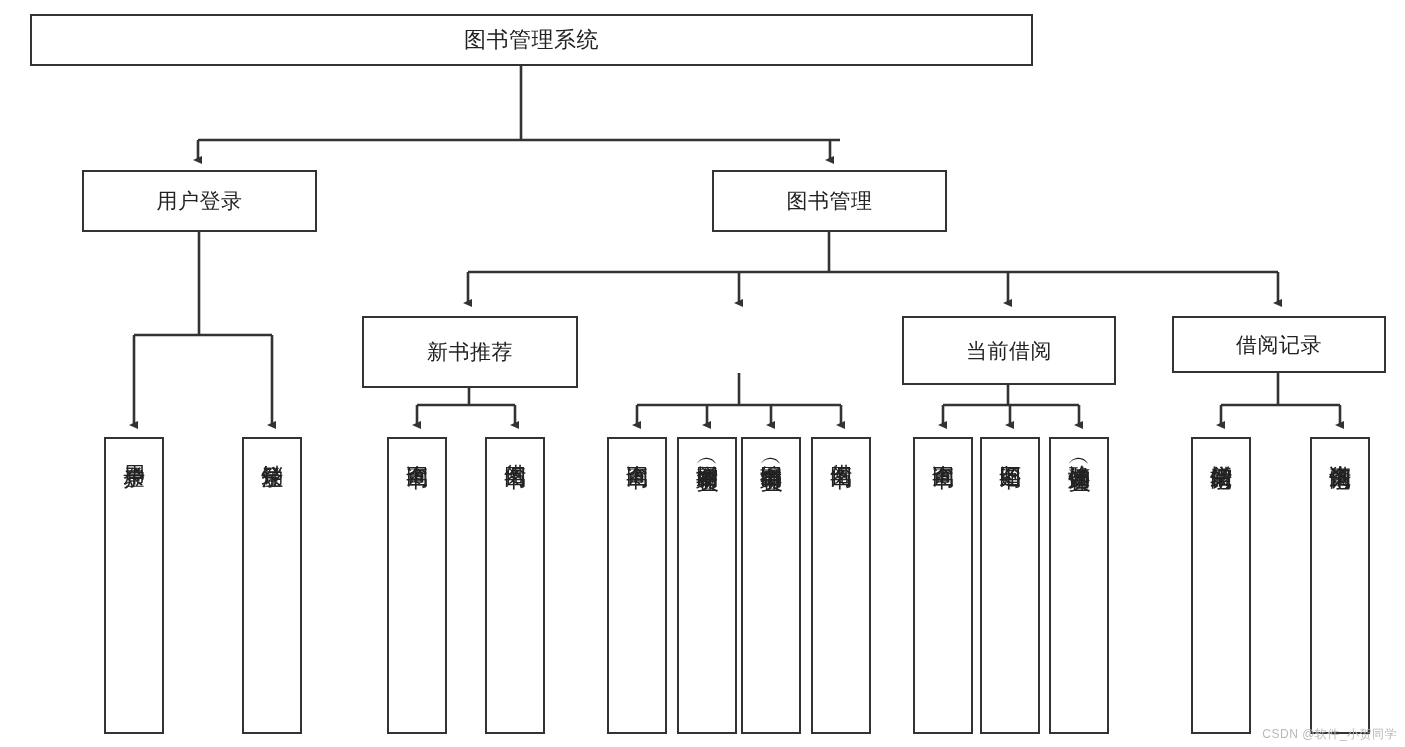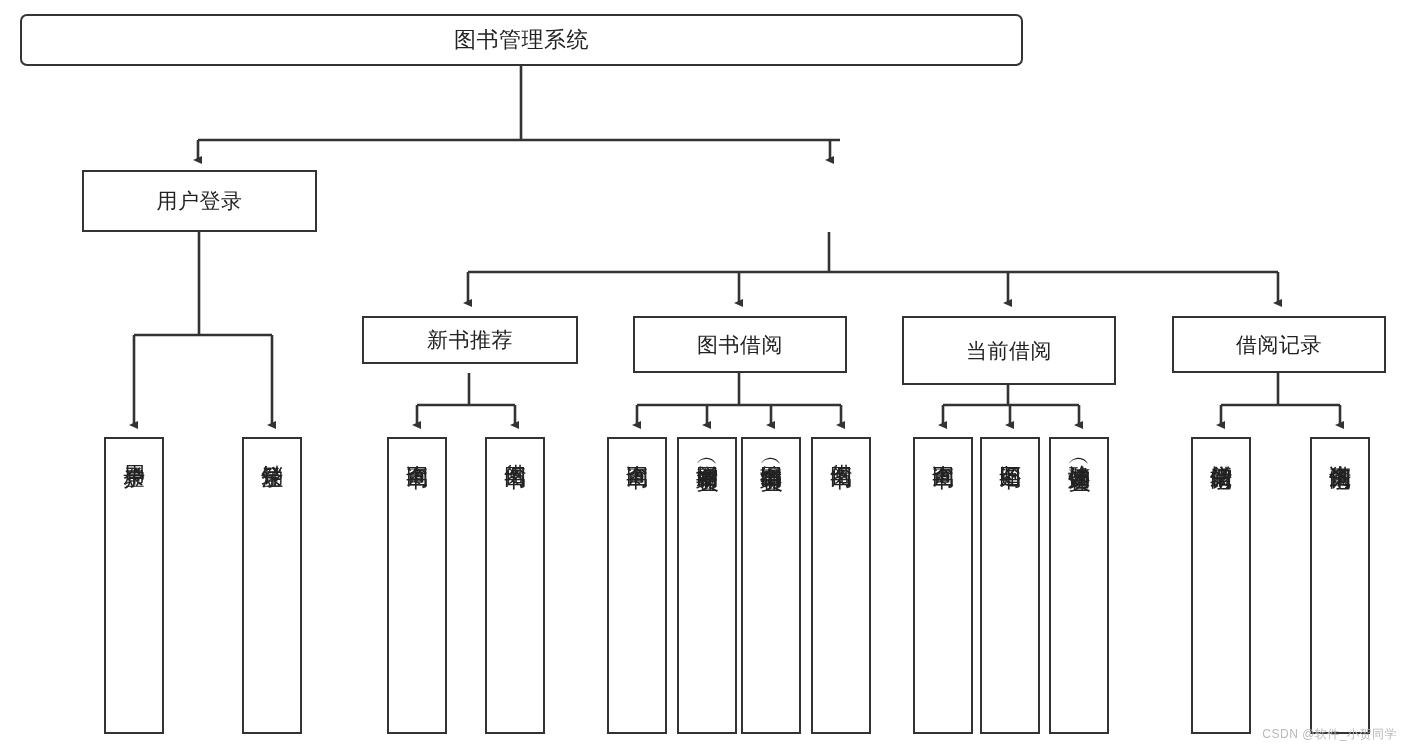--- a/index.html
+++ b/index.html
@@ -115,33 +115,33 @@
       <path d="M1010,405 L1010,425" marker-end="url(#arrow)"></path>
       <path d="M1079,405 L1079,425" marker-end="url(#arrow)"></path>
 
       <path d="M1278,373 L1278,405"></path>
       <path d="M1221,405 L1340,405"></path>
       <path d="M1221,405 L1221,425" marker-end="url(#arrow)"></path>
       <path d="M1340,405 L1340,425" marker-end="url(#arrow)"></path>
     </g>
   </svg>
 
-  <div class="node horiz root" style="left:20px; top:14px; width:1003px; height:52px;border-radius:7px;">
+  <div class="node horiz root" style="left:30px; top:14px; width:1003px; height:52px;">
     <span class="label">图书管理系统</span>
   </div>
 
   <div class="node horiz" style="left:82px; top:170px; width:235px; height:62px;">
     <span class="label">用户登录</span>
   </div>
+  <div class="node horiz" style="left:712px; top:170px; width:235px; height:62px;">
+    <span class="label">图书管理</span>
+  </div>
 
-  <div class="node horiz" style="left:362px; top:316px; width:216px; height:48px;">
+  <div class="node horiz" style="left:362px; top:316px; width:216px; height:72px;">
     <span class="label">新书推荐</span>
-  </div>
-  <div class="node horiz" style="left:633px; top:316px; width:214px; height:57px;">
-    <span class="label">图书借阅</span>
   </div>
   <div class="node horiz" style="left:902px; top:316px; width:214px; height:69px;">
     <span class="label">当前借阅</span>
   </div>
   <div class="node horiz" style="left:1172px; top:316px; width:214px; height:57px;">
     <span class="label">借阅记录</span>
   </div>
 
   <div class="node vert" style="left:104px; top:437px; width:60px; height:297px;">
     <span class="label">用户登录</span>

